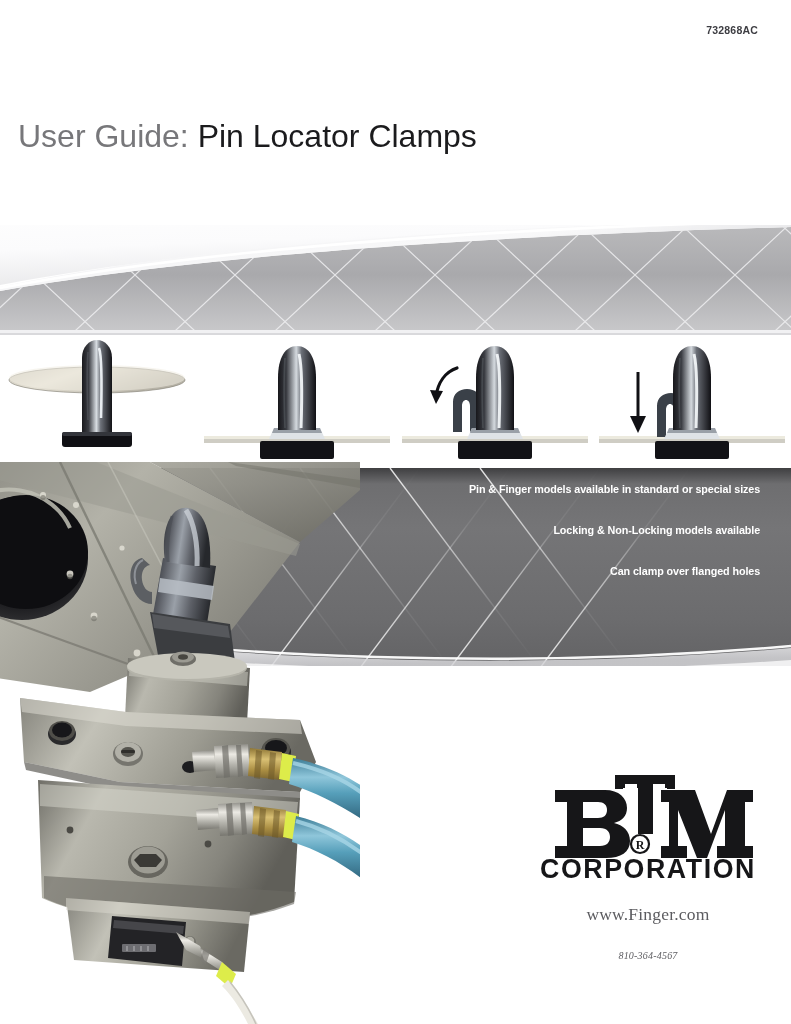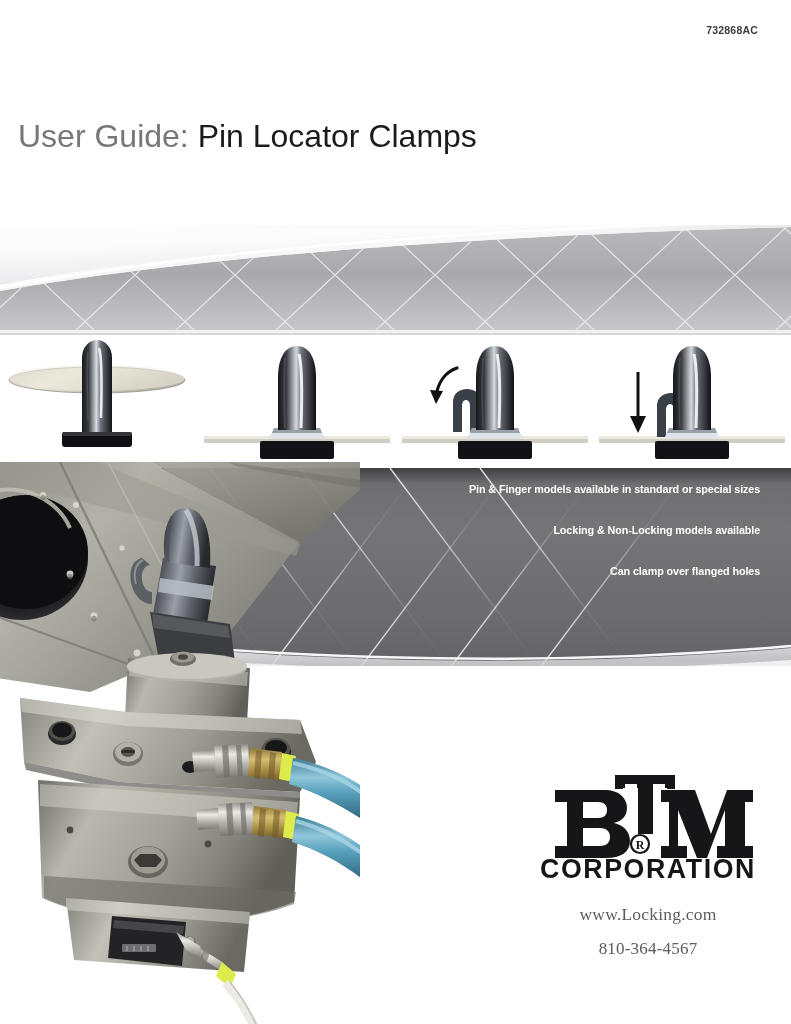--- a/index.html
+++ b/index.html
@@ -156,23 +156,24 @@
   .contact {
     margin-top: 19px;
     font-family: "Liberation Serif", serif;
     color: #5c5c60;
   }
   .contact-web {
     font-size: 17.5px;
     letter-spacing: 0.2px;
   }
   .contact-phone {
-    font-size: 17px;
-    margin-top: 14px;
+    font-size: 10px;
+    margin-top: 25px;
     letter-spacing: 0.2px;
+    font-style: italic;
   }
 </style>
 </head>
 <body>
 
 <div class="page">
 
   <div class="doc-number">732868AC</div>
 
   <div class="title-block">
@@ -646,18 +647,18 @@
         <g>
           <circle cx="97" cy="72" r="9" fill="none" stroke="#161618" stroke-width="2.2"></circle>
           <text x="97" y="77" text-anchor="middle" font-family="'Liberation Serif',serif" font-size="12" font-weight="bold" fill="#161618">R</text>
         </g>
       </svg>
     </div>
 
     <div class="logo-word">CORPORATION</div>
 
     <div class="contact">
-      <div class="contact-web">www.Locking.com</div>
+      <div class="contact-web">www.Finger.com</div>
       <div class="contact-phone">810-364-4567</div>
     </div>
   </div>
 
 </div>
 
 </body></html>

